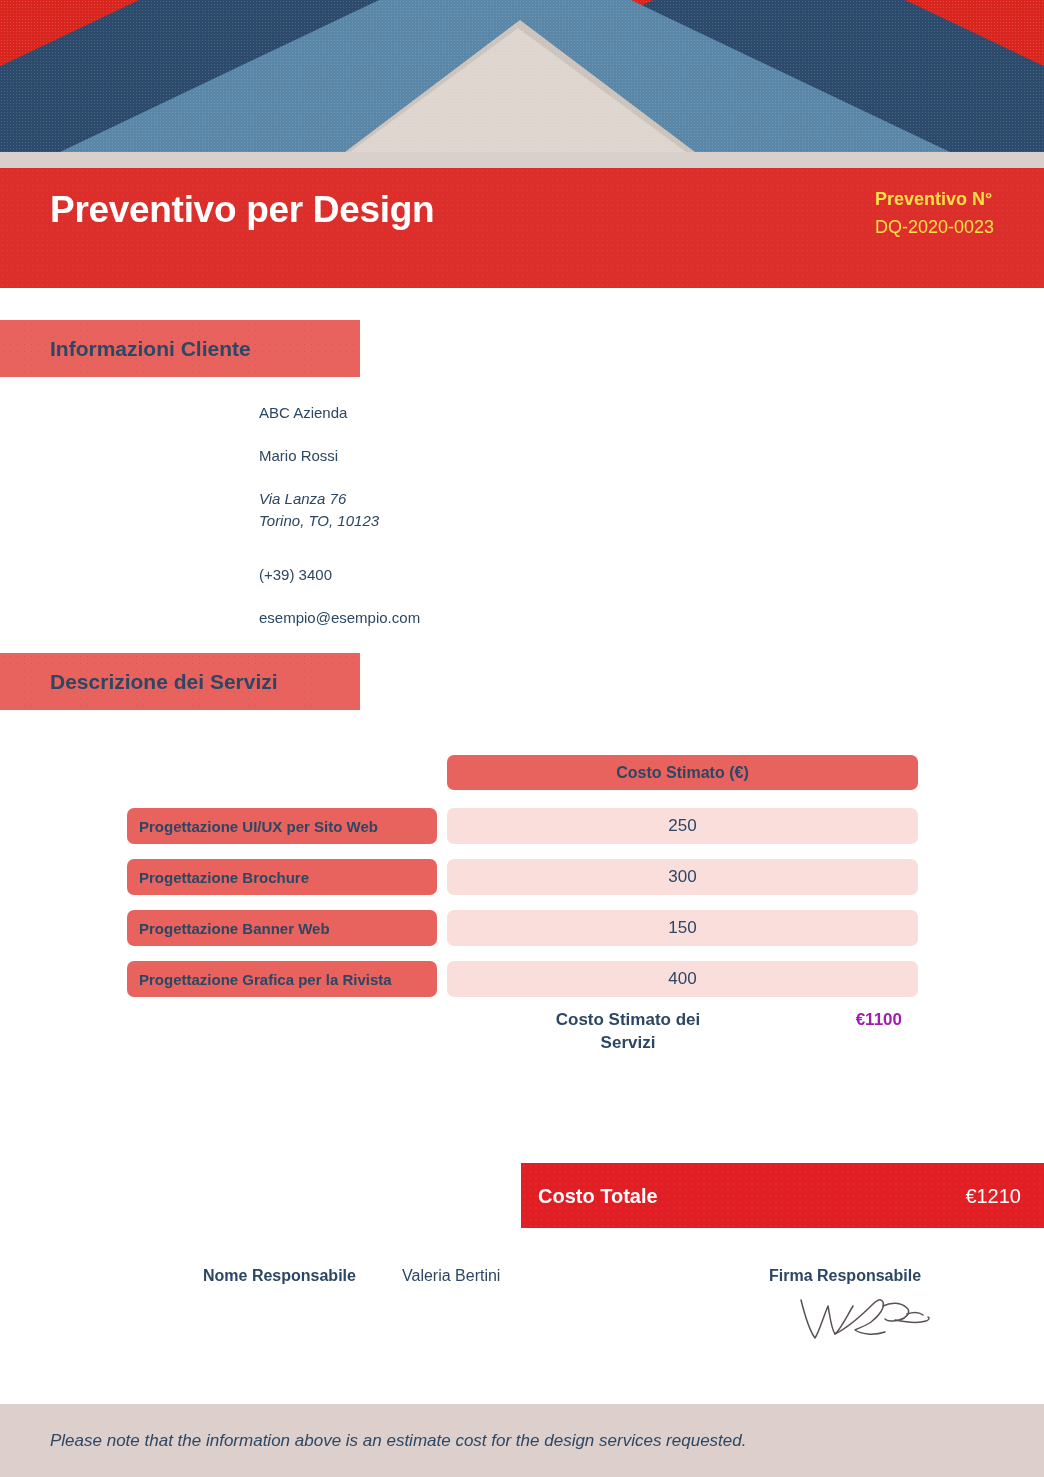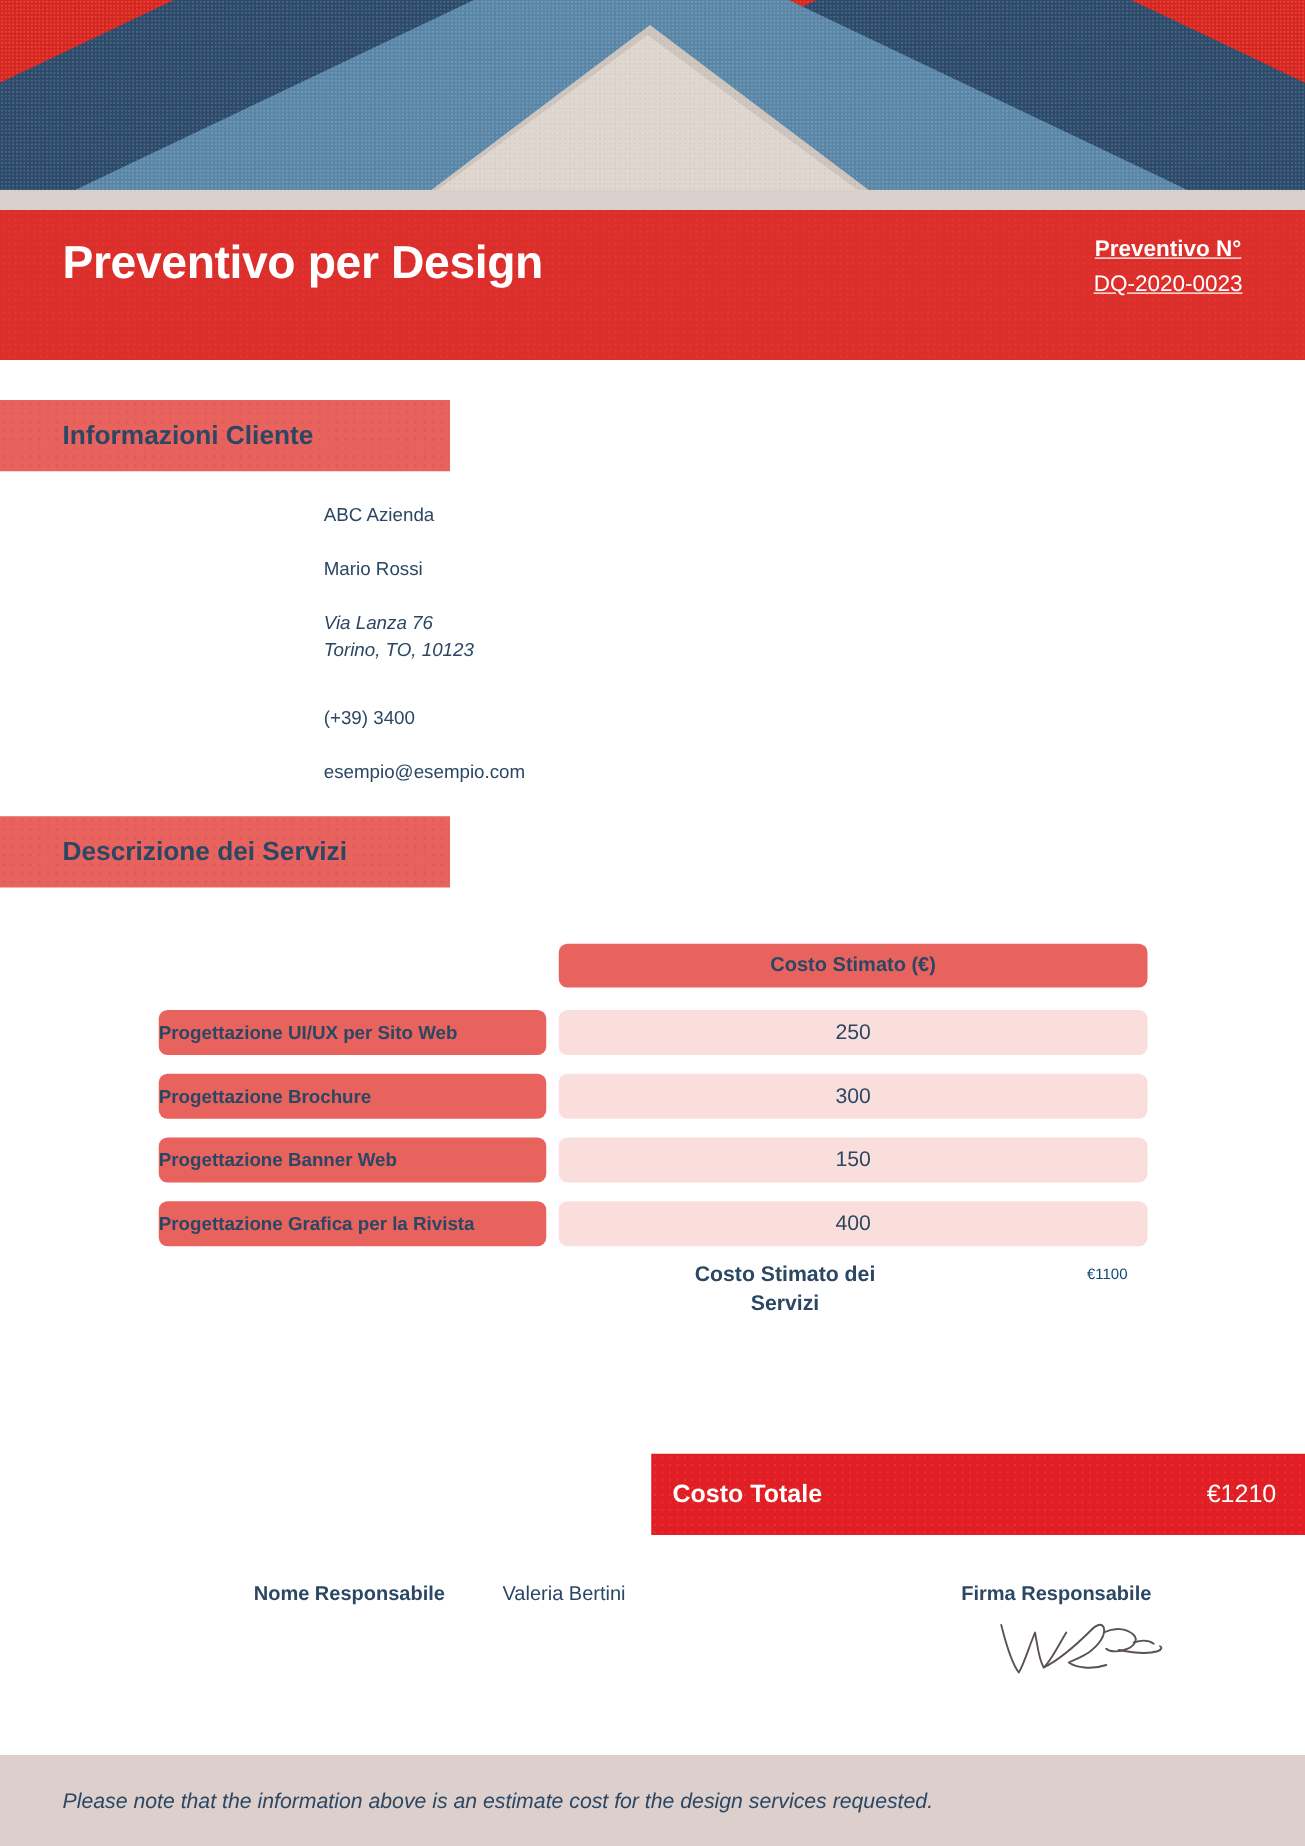--- a/index.html
+++ b/index.html
@@ -67,23 +67,22 @@
     position: absolute;
     left: 50px; top: 21px;
     font-size: 37px;
     font-weight: bold;
     color: #ffffff;
     letter-spacing: -0.3px;
   }
   .quote-meta {
     position: absolute;
     right: 50px; top: 18px;
-    text-align: center;
-    color: #ffffff;
-    text-decoration: underline;
+    text-align: left;
+    color: #fde047;
   }
   .quote-meta-label {
     font-size: 18px;
     font-weight: bold;
     line-height: 26px;
   }
   .quote-meta-value {
     font-size: 18px;
     font-weight: normal;
     line-height: 30px;
@@ -145,20 +144,21 @@
   .cell-label {
     position: absolute;
     left: 127px;
     width: 310px;
     height: 36px;
     top: 0;
     border-radius: 7px;
     background: #e8625e;
     display: flex;
     align-items: center;
+    padding-left: 12px;
     font-size: 15px;
     font-weight: bold;
     color: #2b4763;
   }
   .cell-value {
     position: absolute;
     left: 447px;
     width: 471px;
     height: 36px;
     top: 0;
@@ -205,23 +205,24 @@
     left: 0; top: 0;
     width: 200px;
     font-size: 17px;
     font-weight: bold;
     color: #2b4763;
     line-height: 23px;
   }
   .total-value {
     position: absolute;
     right: 26px; top: 0;
-    font-size: 12px;
-    color: #0c4a6e;
+    font-size: 17px;
+    color: #a21caf;
     line-height: 23px;
+    font-weight: bold;
   }
 
   
   .grand-total {
     position: absolute;
     left: 521px;
     top: 1163px;
     width: 523px;
     height: 65px;
     background: #e01e24;

